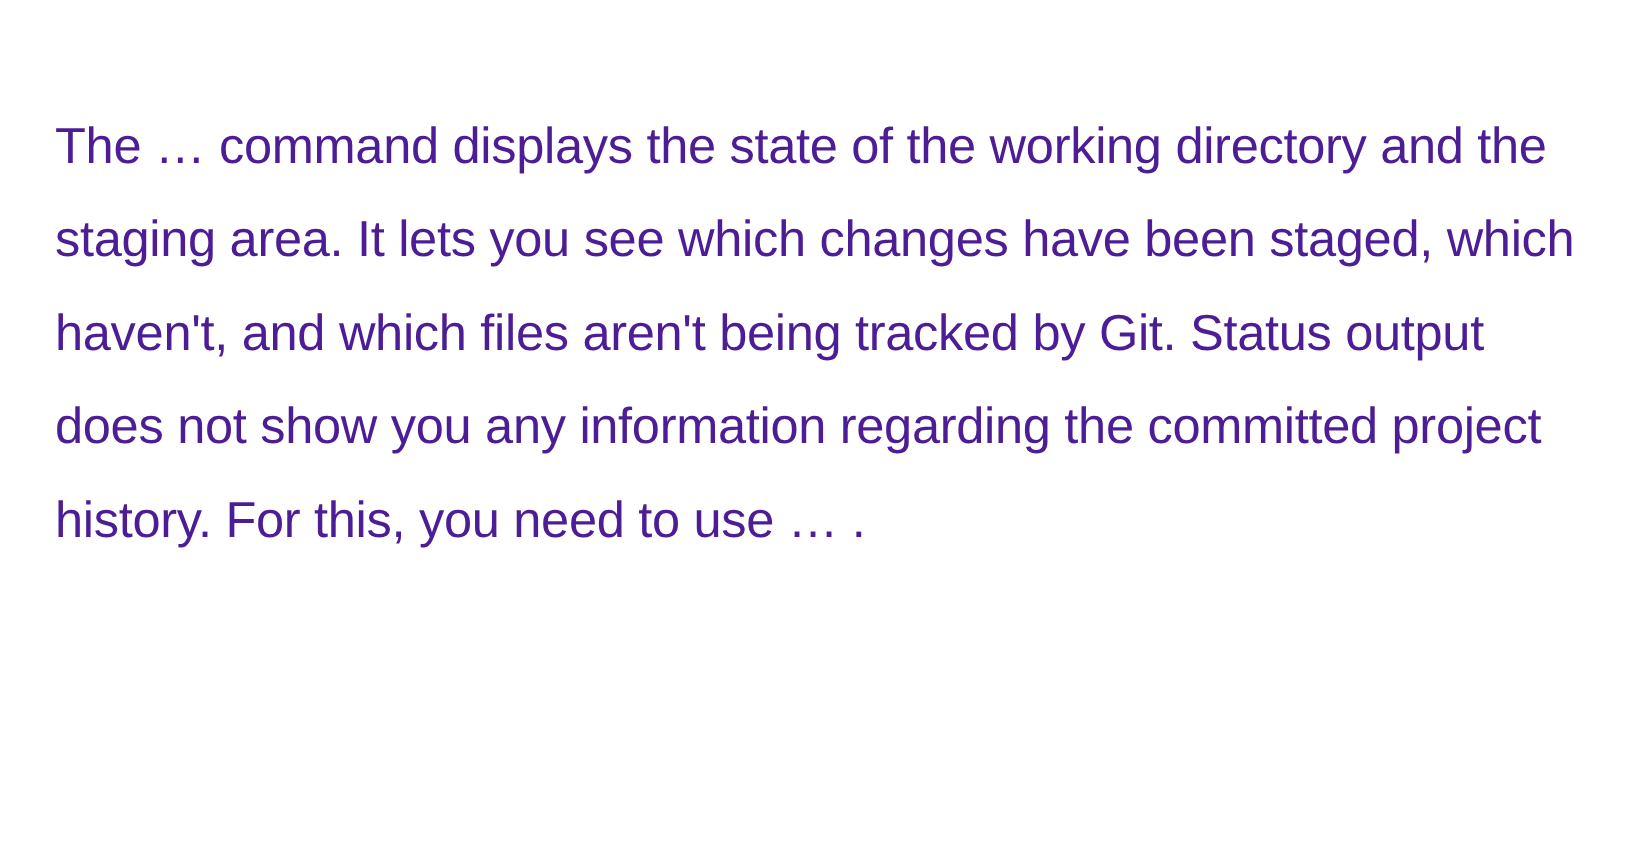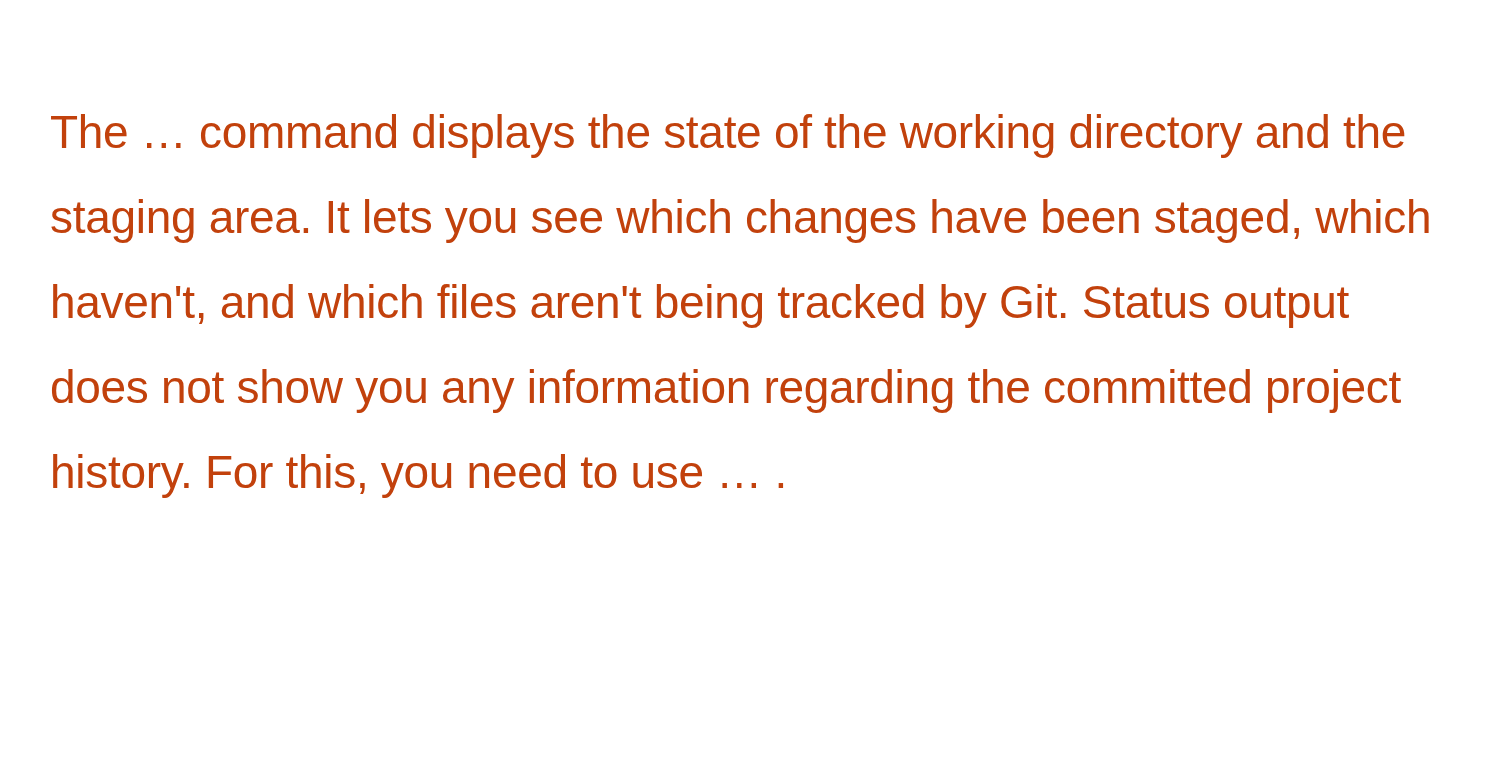--- a/index.html
+++ b/index.html
@@ -10,21 +10,21 @@
     body {
       width: 1500px;
       height: 776px;
       background: #ffffff;
       font-family: -apple-system, BlinkMacSystemFont, 'Segoe UI', Helvetica, Arial, sans-serif;
       padding: 90px 50px 50px 50px;
     }
     .paragraph {
       font-size: 46px;
       line-height: 1.85;
-      color: #c2410c;
+      color: #4c1d95;
       font-weight: 400;
       letter-spacing: -0.3px;
     }
   </style>
 </head>
 <body>
 
 <p class="paragraph">The … command displays the state of the working directory and the staging area. It lets you see which changes have been staged, which haven't, and which files aren't being tracked by Git. Status output does not show you any information regarding the committed project history. For this, you need to use … .</p>
 
 </body></html>

